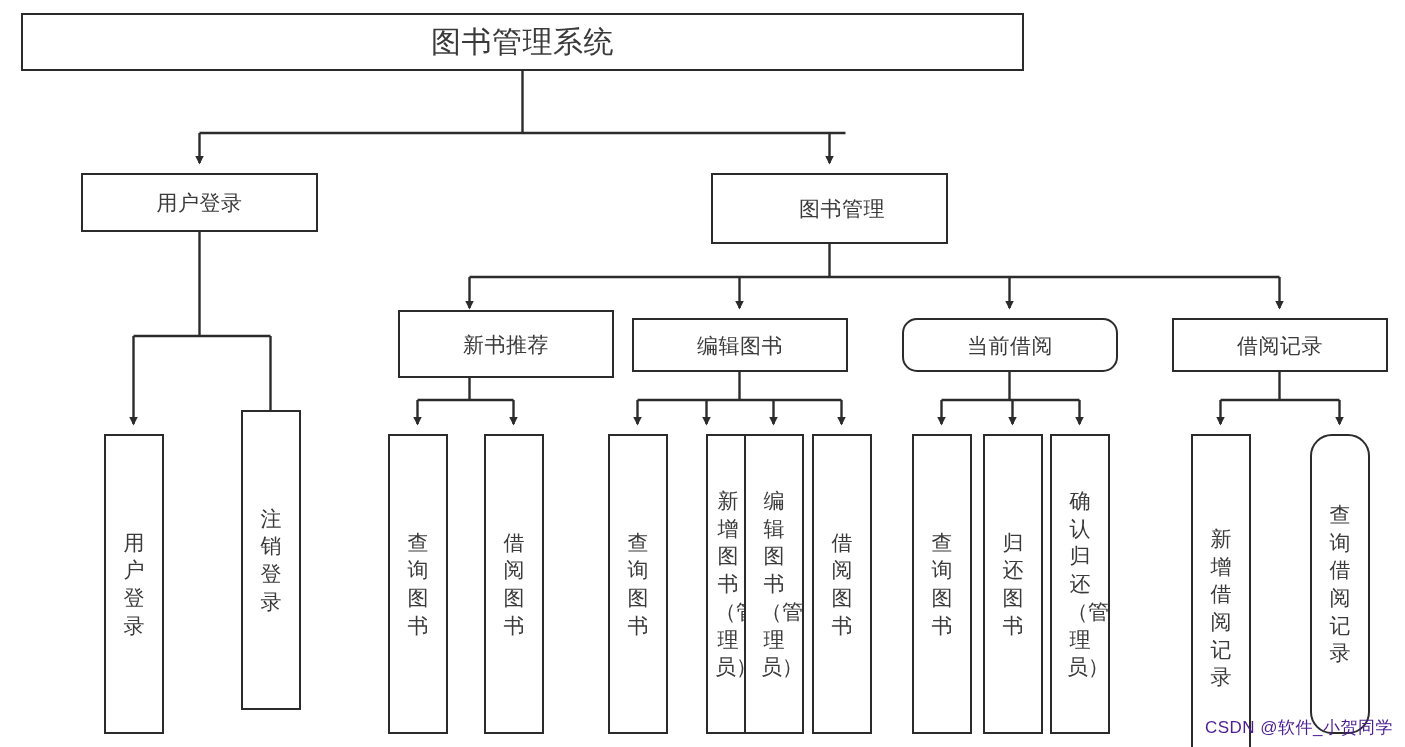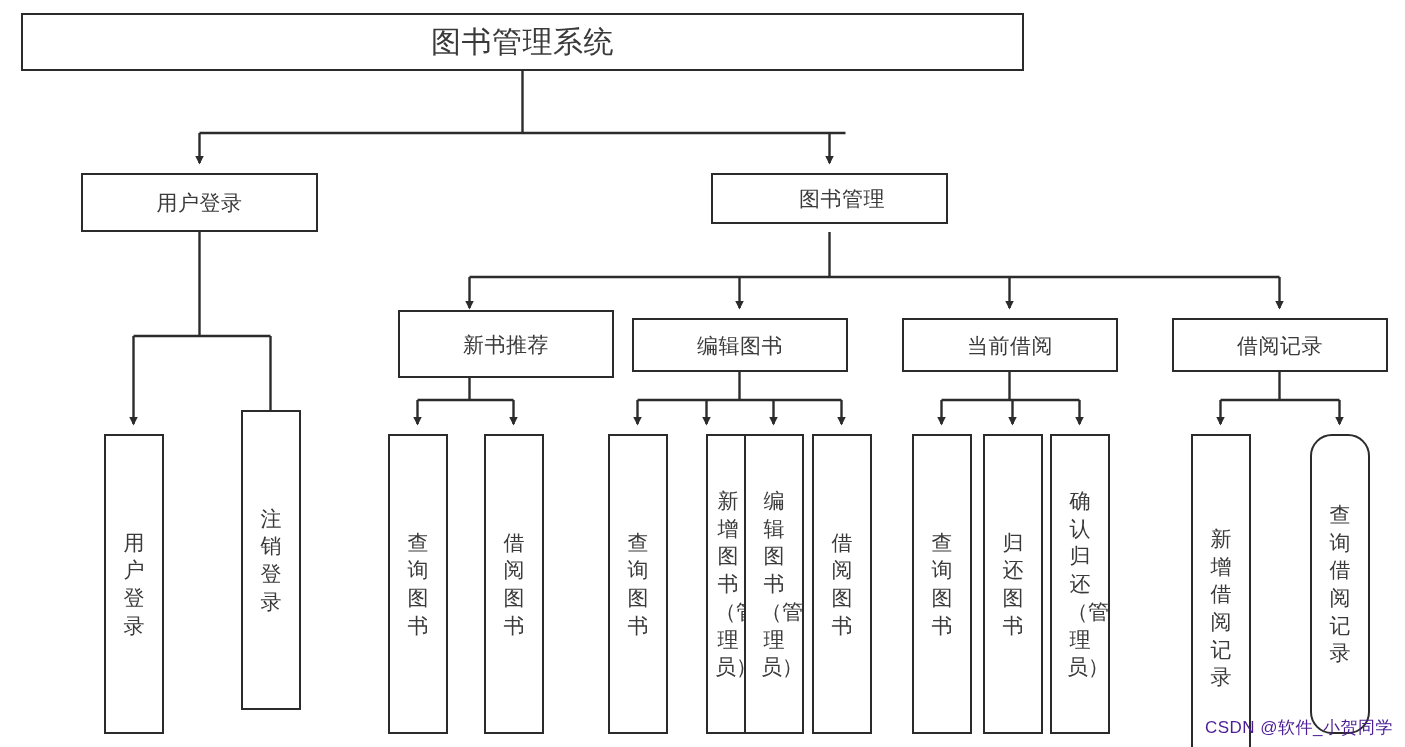--- a/index.html
+++ b/index.html
@@ -121,33 +121,33 @@
   </svg>
 
   <div class="node-box" style="left:21px; top:13px; width:1003px; height:58px;">
     <span class="node-label-h root-label">图书管理系统</span>
   </div>
 
   <div class="node-box" style="left:81px; top:173px; width:237px; height:59px;">
     <span class="node-label-h">用户登录</span>
   </div>
 
-  <div class="node-box" style="left:711px; top:173px; width:237px; height:51px;padding-left:25px;">
+  <div class="node-box" style="left:711px; top:173px; width:237px; height:71px;padding-left:25px;">
     <span class="node-label-h">图书管理</span>
   </div>
 
   <div class="node-box" style="left:362px; top:310px; width:216px; height:68px;margin-left:36px;">
     <span class="node-label-h">新书推荐</span>
   </div>
 
   <div class="node-box" style="left:632px; top:318px; width:216px; height:54px;">
     <span class="node-label-h">编辑图书</span>
   </div>
 
-  <div class="node-box" style="left:902px; top:318px; width:216px; height:54px;">
+  <div class="node-box" style="left:902px; top:318px; width:216px; height:54px;border-radius:15px;">
     <span class="node-label-h">当前借阅</span>
   </div>
 
   <div class="node-box" style="left:1172px; top:318px; width:216px; height:54px;">
     <span class="node-label-h">借阅记录</span>
   </div>
 
   <div class="node-box" style="left:104px; top:434px; width:60px; height:300px;">
     <span class="node-label-v">用户登录</span>
   </div>

